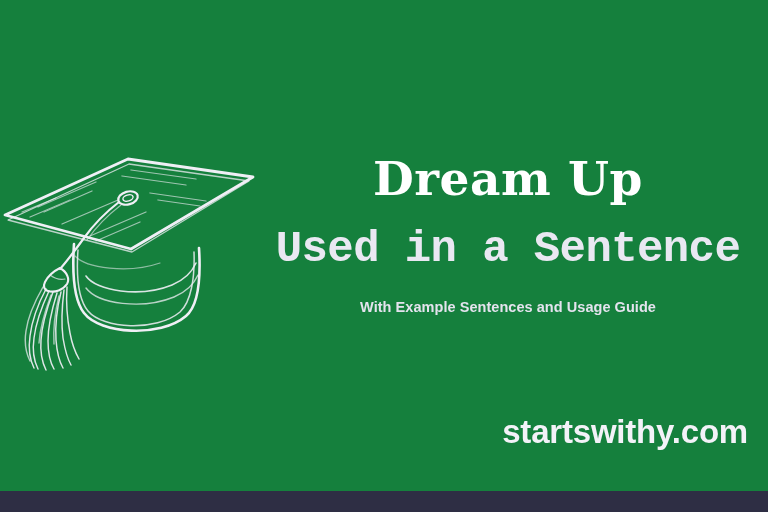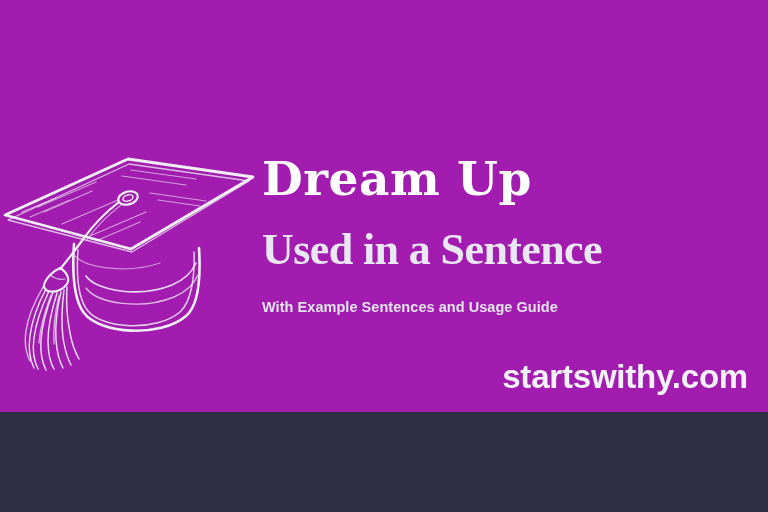--- a/index.html
+++ b/index.html
@@ -4,24 +4,25 @@
 <title>Dream Up Used in a Sentence</title>
 <style>
   html, body {
     margin: 0;
     padding: 0;
     background: #2e2e44;
   }
   #canvas {
     position: relative;
     width: 768px;
-    height: 412px;
+    height: 491px;
     overflow: hidden;
-    background: #a21caf;
+    background: #15803d;
     font-family: "Liberation Sans", sans-serif;
+    text-align: center;
     -webkit-font-smoothing: antialiased;
   }
 
   
   #cap-illustration {
     position: absolute;
     left: 0px;
     top: 148px;
     width: 272px;
     height: 222px;
@@ -46,21 +47,21 @@
     font-weight: 700;
     font-size: 47px;
     line-height: 1.02;
     letter-spacing: 0.5px;
     color: #ffffff;
     margin: 0;
     white-space: nowrap;
   }
 
   .title-sans {
-    font-family: Liberation Serif, serif;
+    font-family: Liberation Mono, monospace;
     font-weight: 700;
     font-size: 44px;
     line-height: 1.04;
     letter-spacing: -0.6px;
     color: #e9e8f2;
     margin: 0;
     margin-top: 24px;
     white-space: nowrap;
   }
 
@@ -72,21 +73,21 @@
     color: #e4e3ee;
     margin: 0;
     margin-top: 26px;
     white-space: nowrap;
   }
 
   
   #brand {
     position: absolute;
     right: 20px;
-    bottom: 16px;
+    bottom: 40px;
     font-family: "Liberation Sans", sans-serif;
     font-weight: 700;
     font-size: 33px;
     letter-spacing: -0.2px;
     color: #f3f2f8;
     white-space: nowrap;
   }
 </style>
 </head>
 <body>

